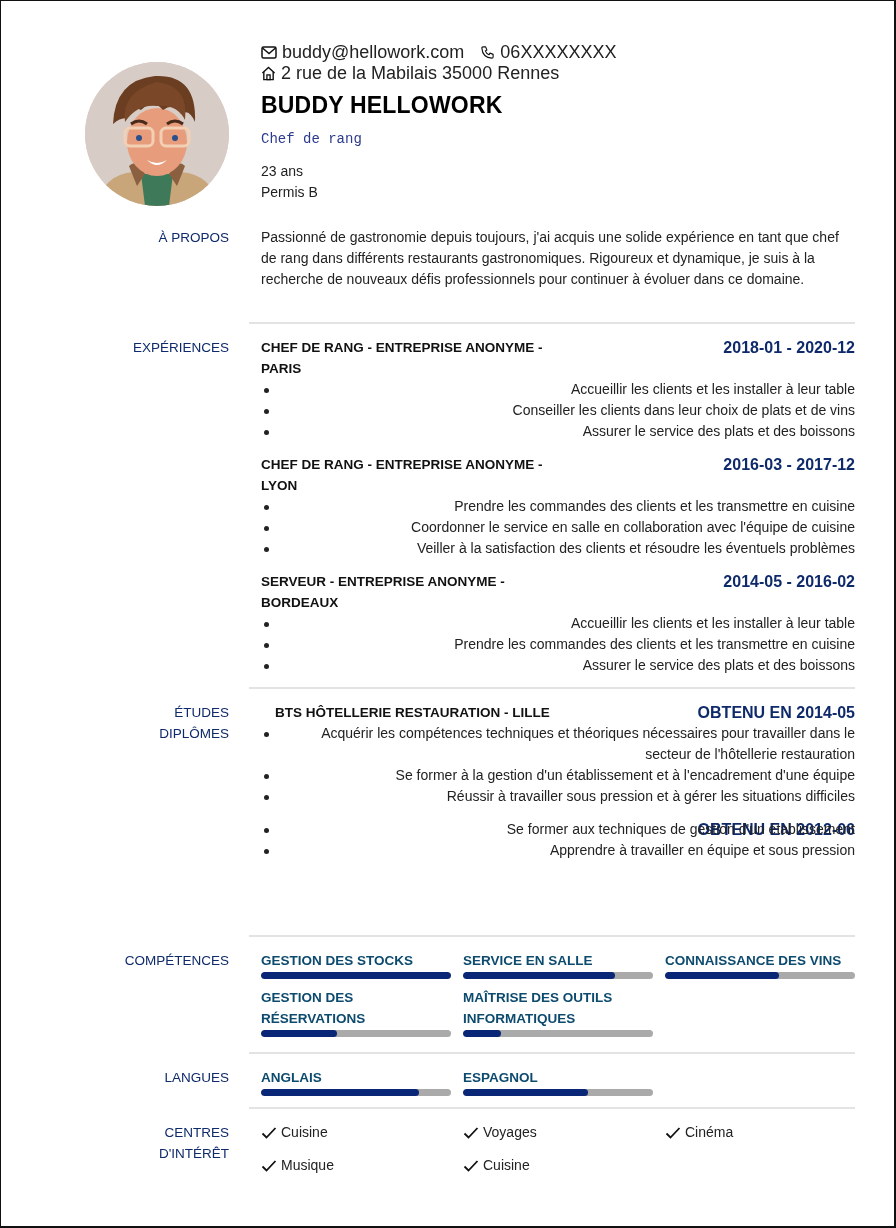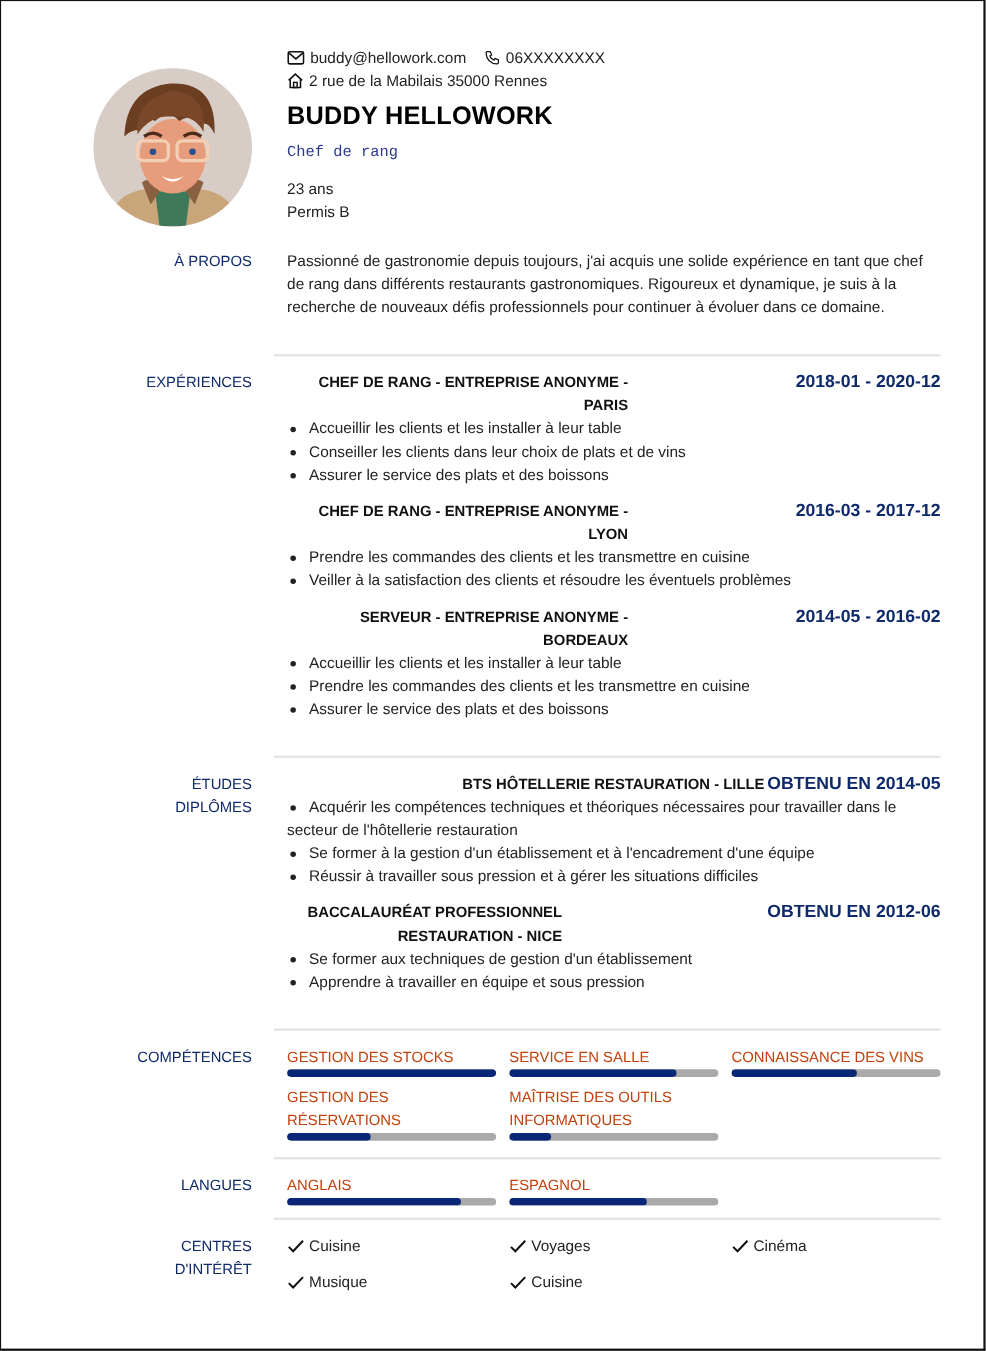--- a/index.html
+++ b/index.html
@@ -4,44 +4,44 @@
 <style>
   html, body { margin:0; padding:0; background:#fff; }
   body { width:896px; height:1228px; position:relative; font-family:"Liberation Sans", sans-serif; color:#1a1a1a; overflow:hidden; }
   .frame { position:absolute; left:0; top:0; width:894px; height:1226px; border:1px solid #111; box-sizing:content-box; }
   .frame-right { position:absolute; right:0; top:0; width:2px; height:1228px; background:#111; }
   .frame-bottom { position:absolute; left:0; bottom:0; width:896px; height:2px; background:#111; }
 
   .avatar { position:absolute; left:85px; top:62px; width:144px; height:144px; border-radius:50%; overflow:hidden; background:#d9cdc7; }
 
   .header { position:absolute; left:261px; top:42px; width:600px; }
-  .contact-line { font-size:14px; color:#222; height:21px; line-height:21px; display:flex; align-items:center; }
+  .contact-line { font-size:18px; color:#222; height:21px; line-height:21px; display:flex; align-items:center; }
   .contact-item { display:inline-flex; align-items:center; margin-right:16px; }
   .contact-item svg { margin-right:5px; }
   .name { font-size:23px; font-weight:bold; color:#000; margin-top:8px; letter-spacing:0.2px; }
   .jobtitle { font-size:14px; color:#2b3a8c; margin-top:12px;font-family:Liberation Mono, monospace; }
   .info { font-size:14px; color:#222; line-height:21px; }
 
   .section { position:absolute; left:0; width:896px; }
   .sec-label { position:absolute; right:667px; text-align:right; font-size:13.5px; font-weight:normal; color:#0f2a6b; line-height:21px; width:200px; }
   .sec-body { position:absolute; left:261px; width:594px; font-size:14px; line-height:21px; color:#222; }
   .divider { position:absolute; left:249px; width:606px; height:2px; background:#e3e3e3; }
 
   .entry { position:relative; margin-bottom:12px; }
-  .entry-title { font-weight:bold; font-size:13.5px; color:#111; line-height:21px; width:310px;text-align:right; }
+  .entry-title { font-weight:bold; font-size:13.5px; color:#111; line-height:21px; width:310px; }
   .entry-title.wide { width:420px;padding-left:14px; }
   .entry-date { position:absolute; right:0; top:0; font-weight:bold; font-size:16px; color:#0f2a6b; line-height:21px; }
-  ul.bullets { margin:0; padding:0; list-style:none; }
+  ul.bullets { margin:0; padding:0; list-style:none;text-align:right; }
   ul.bullets li { position:relative; padding-left:20px; line-height:21px; font-size:14px; color:#222; }
   ul.bullets li::before { content:""; position:absolute; left:3px; top:9px; width:5px; height:5px; border-radius:50%; background:#222; }
   ul.bullets li.wrap { padding-left:0; text-indent:20px; }
 
   .skills-grid { display:grid; grid-template-columns:190px 190px 190px; column-gap:12px; }
   .skill { margin-bottom:8px; }
-  .skill-name { font-weight:normal; font-size:13.5px; color:#c2410c; line-height:21px; }
+  .skill-name { font-weight:bold; font-size:13.5px; color:#0c4a6e; line-height:21px; }
   .bar { height:7px; background:#aaa; border-radius:4px; overflow:hidden; margin-top:1px; }
   .bar-fill { height:100%; background:#0a2677; border-radius:4px; }
 
   .interests { display:grid; grid-template-columns:202px 202px 190px; row-gap:12px; }
   .interest { display:flex; align-items:center; font-size:14px; color:#222; line-height:21px; }
   .interest svg { margin-right:4px; }
 </style>
 </head>
 <body>
 
@@ -116,20 +116,21 @@
         <li>Accueillir les clients et les installer à leur table</li>
         <li>Conseiller les clients dans leur choix de plats et de vins</li>
         <li>Assurer le service des plats et des boissons</li>
       </ul>
     </div>
     <div class="entry">
       <div class="entry-title">CHEF DE RANG - ENTREPRISE ANONYME - LYON</div>
       <div class="entry-date">2016-03 - 2017-12</div>
       <ul class="bullets">
         <li>Prendre les commandes des clients et les transmettre en cuisine</li>
+        <li>Coordonner le service en salle en collaboration avec l'équipe de cuisine</li>
         <li>Veiller à la satisfaction des clients et résoudre les éventuels problèmes</li>
       </ul>
     </div>
     <div class="entry">
       <div class="entry-title">SERVEUR - ENTREPRISE ANONYME - BORDEAUX</div>
       <div class="entry-date">2014-05 - 2016-02</div>
       <ul class="bullets">
         <li>Accueillir les clients et les installer à leur table</li>
         <li>Prendre les commandes des clients et les transmettre en cuisine</li>
         <li>Assurer le service des plats et des boissons</li>
@@ -148,21 +149,20 @@
     <div class="entry">
       <div class="entry-title wide">BTS HÔTELLERIE RESTAURATION - LILLE</div>
       <div class="entry-date">OBTENU EN 2014-05</div>
       <ul class="bullets">
         <li class="wrap">Acquérir les compétences techniques et théoriques nécessaires pour travailler dans le secteur de l'hôtellerie restauration</li>
         <li>Se former à la gestion d'un établissement et à l'encadrement d'une équipe</li>
         <li>Réussir à travailler sous pression et à gérer les situations difficiles</li>
       </ul>
     </div>
     <div class="entry">
-      <div class="entry-title" style="width:250px;">BACCALAURÉAT PROFESSIONNEL RESTAURATION - NICE</div>
       <div class="entry-date">OBTENU EN 2012-06</div>
       <ul class="bullets">
         <li>Se former aux techniques de gestion d'un établissement</li>
         <li>Apprendre à travailler en équipe et sous pression</li>
       </ul>
     </div>
   </div>
 </div>
 <div class="divider" style="top:935px;"></div>
 

